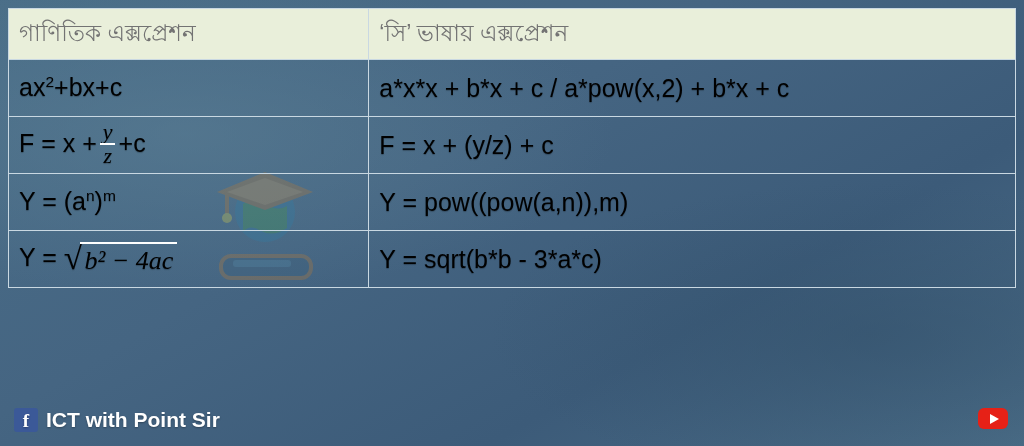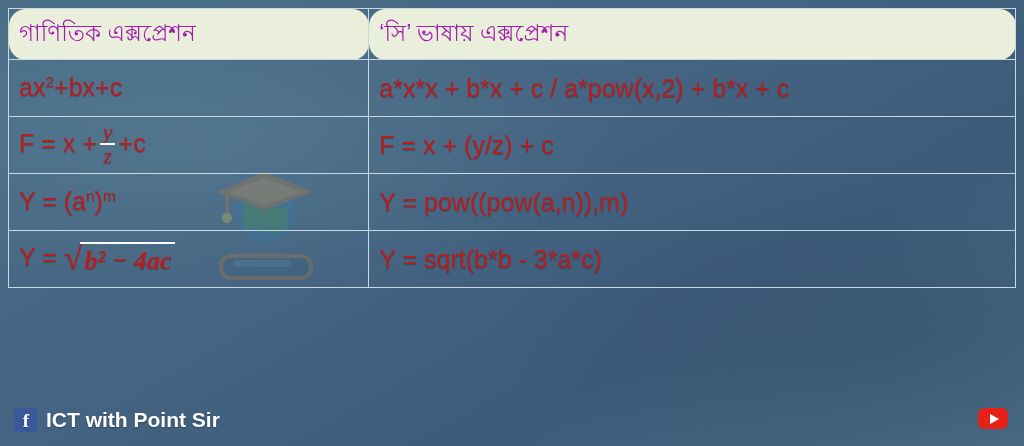--- a/index.html
+++ b/index.html
@@ -35,27 +35,26 @@
   }
   .table td,.table th{
     border:1px solid #c9d8e2;padding:0 10px;
     vertical-align:middle;text-align:left;
   }
   col.c1{width:360px;}
   col.c2{width:646px;}
 
   .hdr{
     background:#e9efda;height:50px;
-    text-align:center;color:#a21caf;
+    text-align:center;color:#737373;
     font-size:23px;font-weight:normal;
     font-family:"Liberation Sans","DejaVu Sans",sans-serif;
-    border-radius:17px;
   }
   .cell{
-    height:56px;color:#b91c1c;font-size:25px;
+    height:56px;color:#000000;font-size:25px;
     text-shadow:0 1px 1px rgba(0,0,0,.25);
     white-space:nowrap;
     margin-left:9px;
   }
   .cell.math{font-size:25px;}
   sup,sub{font-size:.62em;}
   sup{vertical-align:super;}
 
   
   .frac{
@@ -66,21 +65,21 @@
   }
   .frac .num{padding:0 3px;}
   .frac .den{padding:0 3px;border-top:2px solid #fff;}
 
   
   .sqrt{
     display:inline-flex;align-items:stretch;vertical-align:middle;
     font-family:"Liberation Serif","DejaVu Serif",serif;font-style:italic;
   }
   .sqrt .radical{font-size:34px;font-style:normal;line-height:.95;margin-right:-2px;}
-  .sqrt .rad-body{border-top:2px solid #fff;padding:2px 4px 0 4px;font-size:26px;font-weight:bold;}
+  .sqrt .rad-body{border-top:2px solid #fff;padding:2px 4px 0 4px;font-size:26px;}
 
   
   .footer{position:absolute;left:0;right:0;bottom:0;height:50px;}
   .brand{
     position:absolute;display:flex;align-items:center;gap:8px;
     color:#ffffff;font-size:21px;font-weight:bold;
     text-shadow:0 1px 2px rgba(0,0,0,.3);
   }
   .brand.left{left:14px;top:12px;}
   .brand.right{right:16px;top:12px;}

